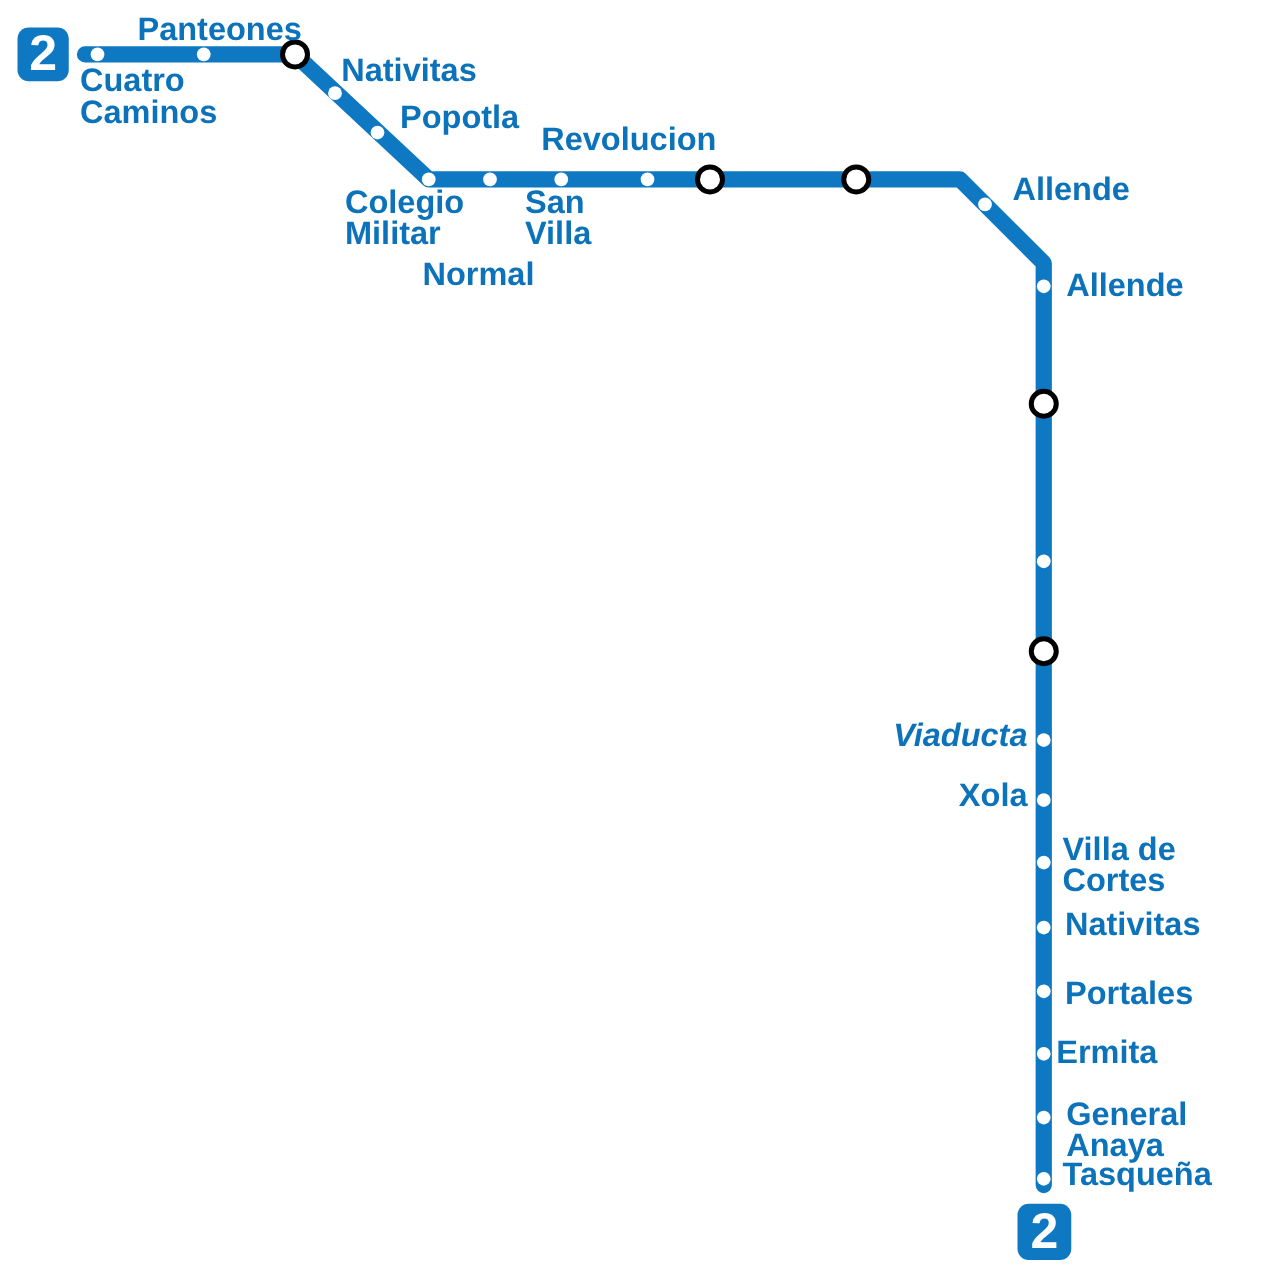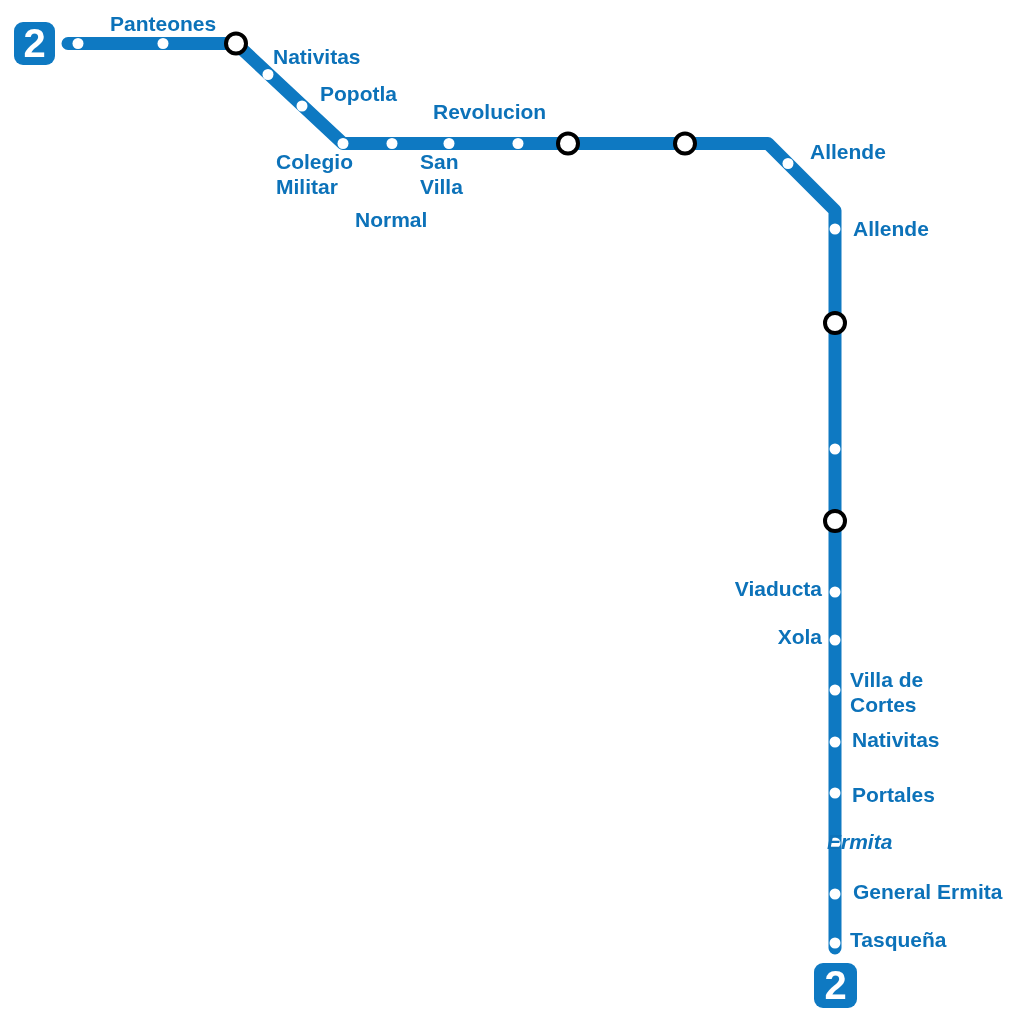--- a/index.html
+++ b/index.html
@@ -10,21 +10,21 @@
     font-family:"Liberation Sans", sans-serif;
     overflow:hidden;
   }
   .route-svg{position:absolute;left:0;top:0;}
   .route-path{fill:none;stroke:#0E79C2;stroke-width:13;stroke-linecap:round;stroke-linejoin:round;}
   .dot{fill:#ffffff;stroke:none;}
   .transfer{fill:#ffffff;stroke:#000000;stroke-width:4;}
   .lbl{
     position:absolute;
     color:#0C72B9;
-    font-size:21px;
+    font-size:26px;
     font-weight:700;
     line-height:25px;
     white-space:pre-line;
   }
   .badge{
     position:absolute;
     background:#0E79C2;
     color:#ffffff;
     display:flex;align-items:center;justify-content:center;
     font-weight:700;font-size:40px;
@@ -66,34 +66,36 @@
     <circle class="transfer" cx="835" cy="521" r="10"></circle>
   </svg>
 
   <div class="badge" style="left:14px;top:22px;width:41px;height:43px;">
     <span>2</span>
   </div>
   <div class="badge" style="left:814px;top:963px;width:43px;height:45px;">
     <span>2</span>
   </div>
 
+  <div class="lbl" style="left:64px;top:52px;">Cuatro
+Caminos</div>
   <div class="lbl" style="left:110px;top:11px;">Panteones</div>
   <div class="lbl" style="left:273px;top:44px;">Nativitas</div>
   <div class="lbl" style="left:320px;top:81px;">Popotla</div>
   <div class="lbl" style="left:276px;top:149px;">Colegio
 Militar</div>
-  <div class="lbl" style="left:355px;top:207px;">Normal</div>
+  <div class="lbl" style="left:338px;top:207px;">Normal</div>
   <div class="lbl" style="left:420px;top:149px;">San
 Villa</div>
   <div class="lbl" style="left:433px;top:99px;">Revolucion</div>
   <div class="lbl" style="left:810px;top:139px;">Allende</div>
   <div class="lbl" style="left:853px;top:216px;">Allende</div>
-  <div class="lbl" style="right:202px;top:576px;text-align:center;">Viaducta</div>
+  <div class="lbl" style="right:202px;top:576px;text-align:center;font-style:italic;">Viaducta</div>
   <div class="lbl" style="right:202px;top:624px;text-align:right;">Xola</div>
   <div class="lbl" style="left:850px;top:667px;">Villa de
 Cortes</div>
   <div class="lbl" style="left:852px;top:727px;">Nativitas</div>
   <div class="lbl" style="left:852px;top:782px;">Portales</div>
-  <div class="lbl" style="left:827px;top:829px;font-style:italic;">Ermita</div>
-  <div class="lbl" style="left:853px;top:879px;">General Ermita</div>
+  <div class="lbl" style="left:845px;top:829px;">Ermita</div>
+  <div class="lbl" style="left:853px;top:879px;">General Anaya</div>
   <div class="lbl" style="left:850px;top:927px;">Tasqueña</div>
 
 </div>
 
 </body></html>

